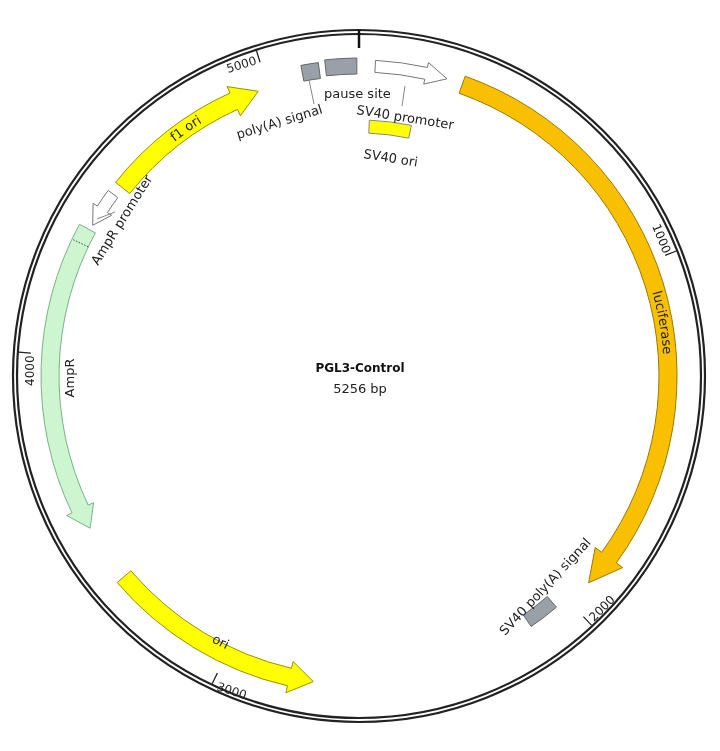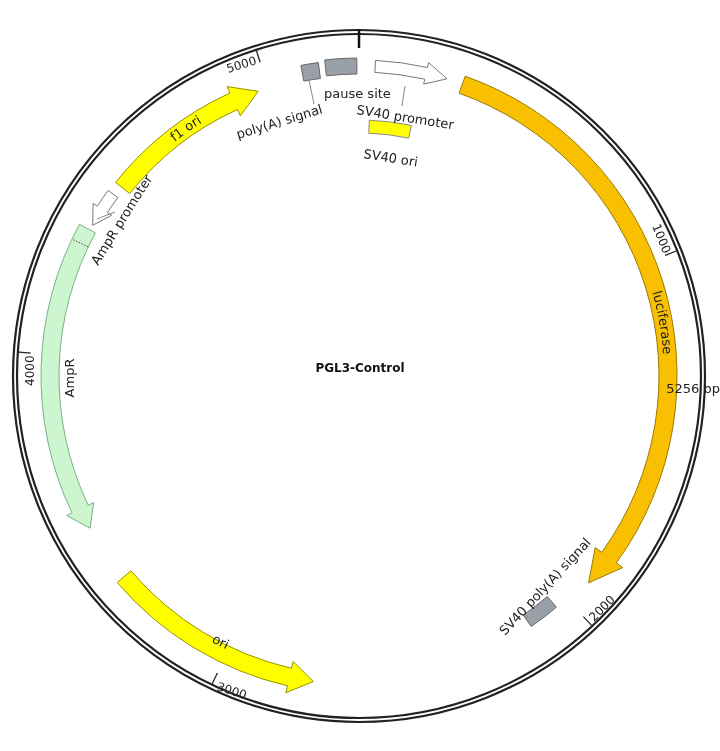--- a/index.html
+++ b/index.html
@@ -1,21 +1,21 @@
 <!DOCTYPE html>
 <html><head>
 <meta charset="utf-8">
 <style>
   html, body { margin:0; padding:0; background:#ffffff; }
   body { width:720px; height:751px; position:relative; overflow:hidden;
          font-family:"DejaVu Sans", sans-serif; }
   #map { position:absolute; left:0; top:0; }
   .title { position:absolute; left:0; width:720px; top:361px; text-align:center;
            font-weight:bold; font-size:12px; color:#111; }
-  .subtitle { position:absolute; left:0; width:720px; top:381px; text-align:right;
+  .subtitle { position:absolute; left:0; width:720px; top:381px; text-align:center;
            font-size:13px; color:#222; }
   svg text { font-family:"DejaVu Sans", sans-serif; fill:#222; }
 </style>
 </head>
 <body>
 
 <svg id="map" width="720" height="751" viewBox="0 0 720 751">
 
   <circle cx="359" cy="376" r="346" fill="none" stroke="#222" stroke-width="2.2"></circle>
   <circle cx="359" cy="376" r="342" fill="none" stroke="#222" stroke-width="2.2"></circle>

